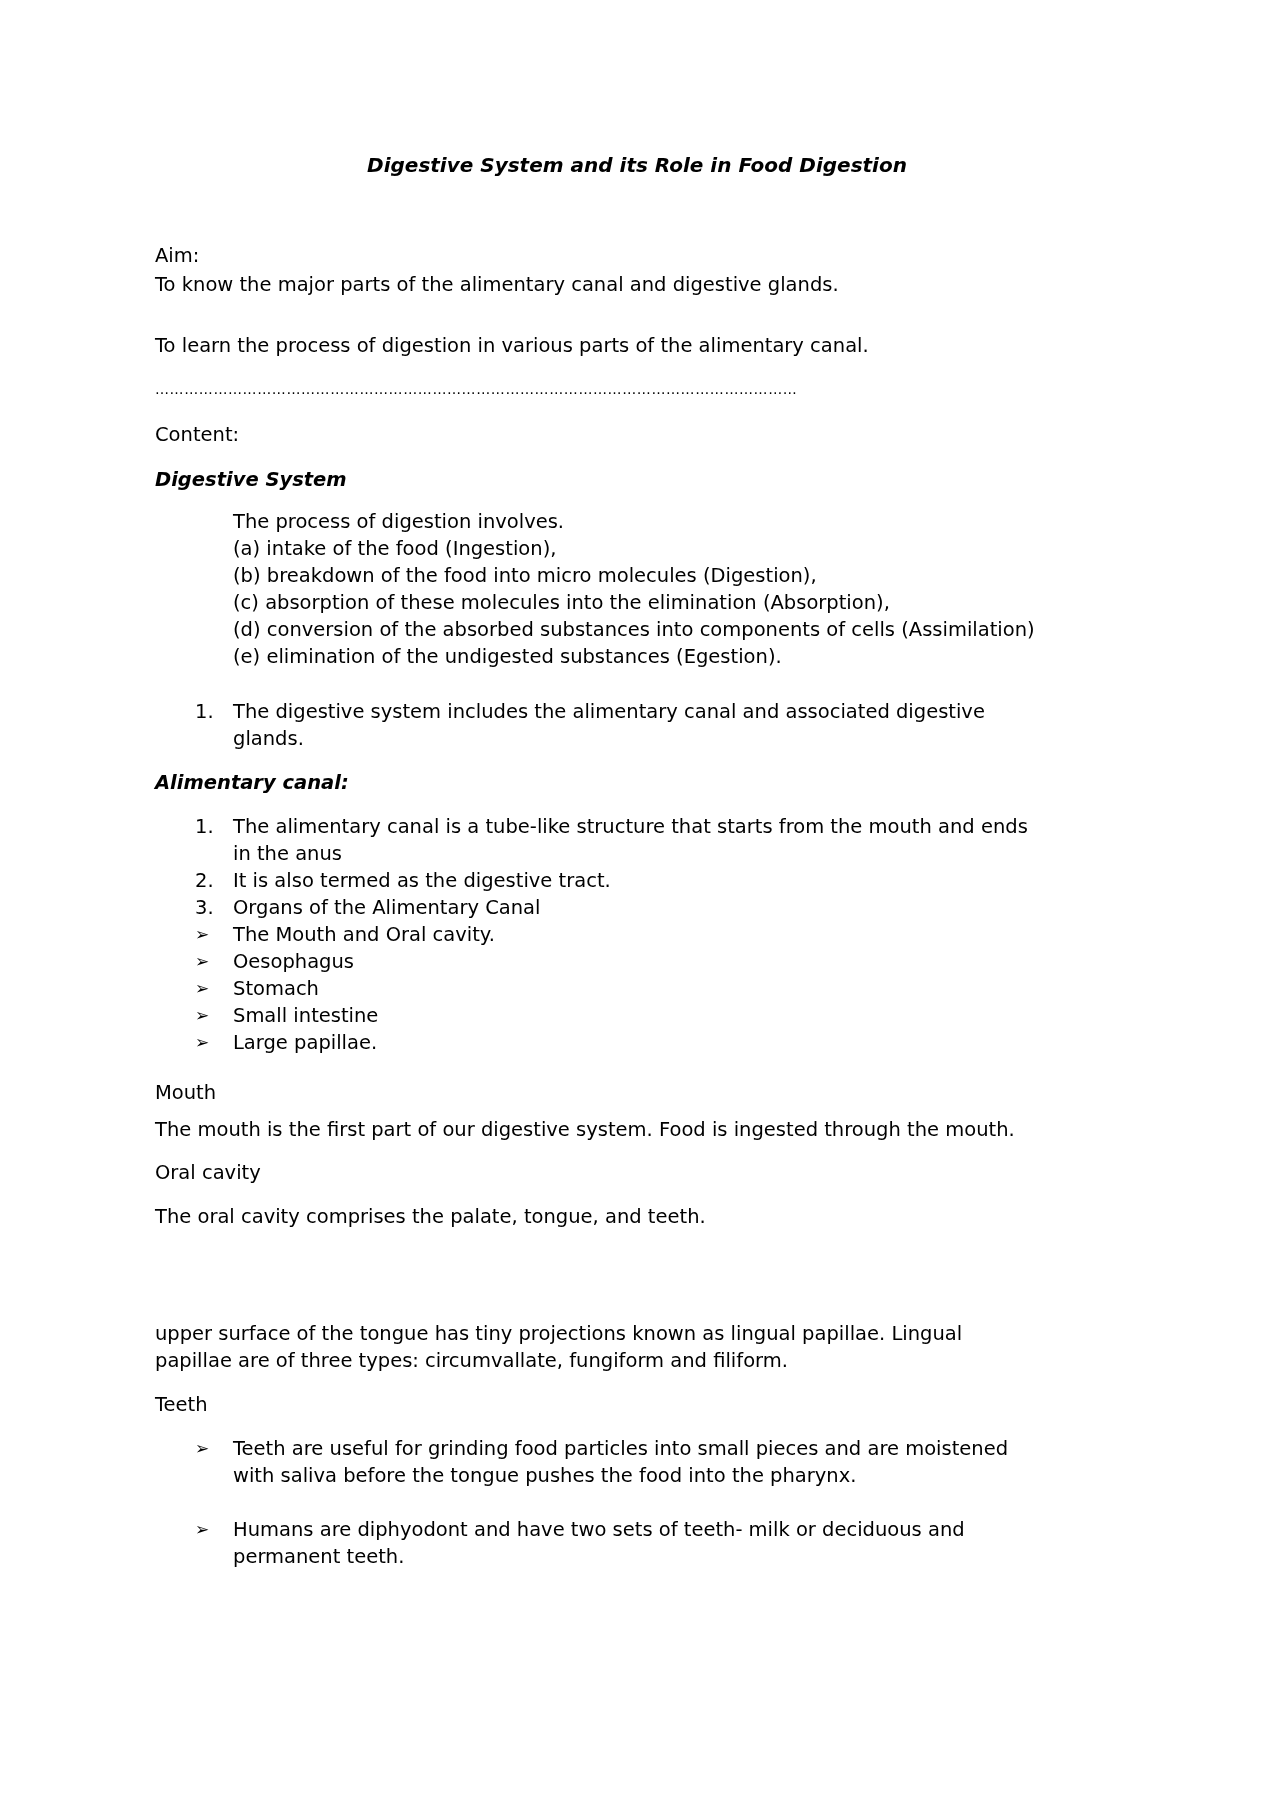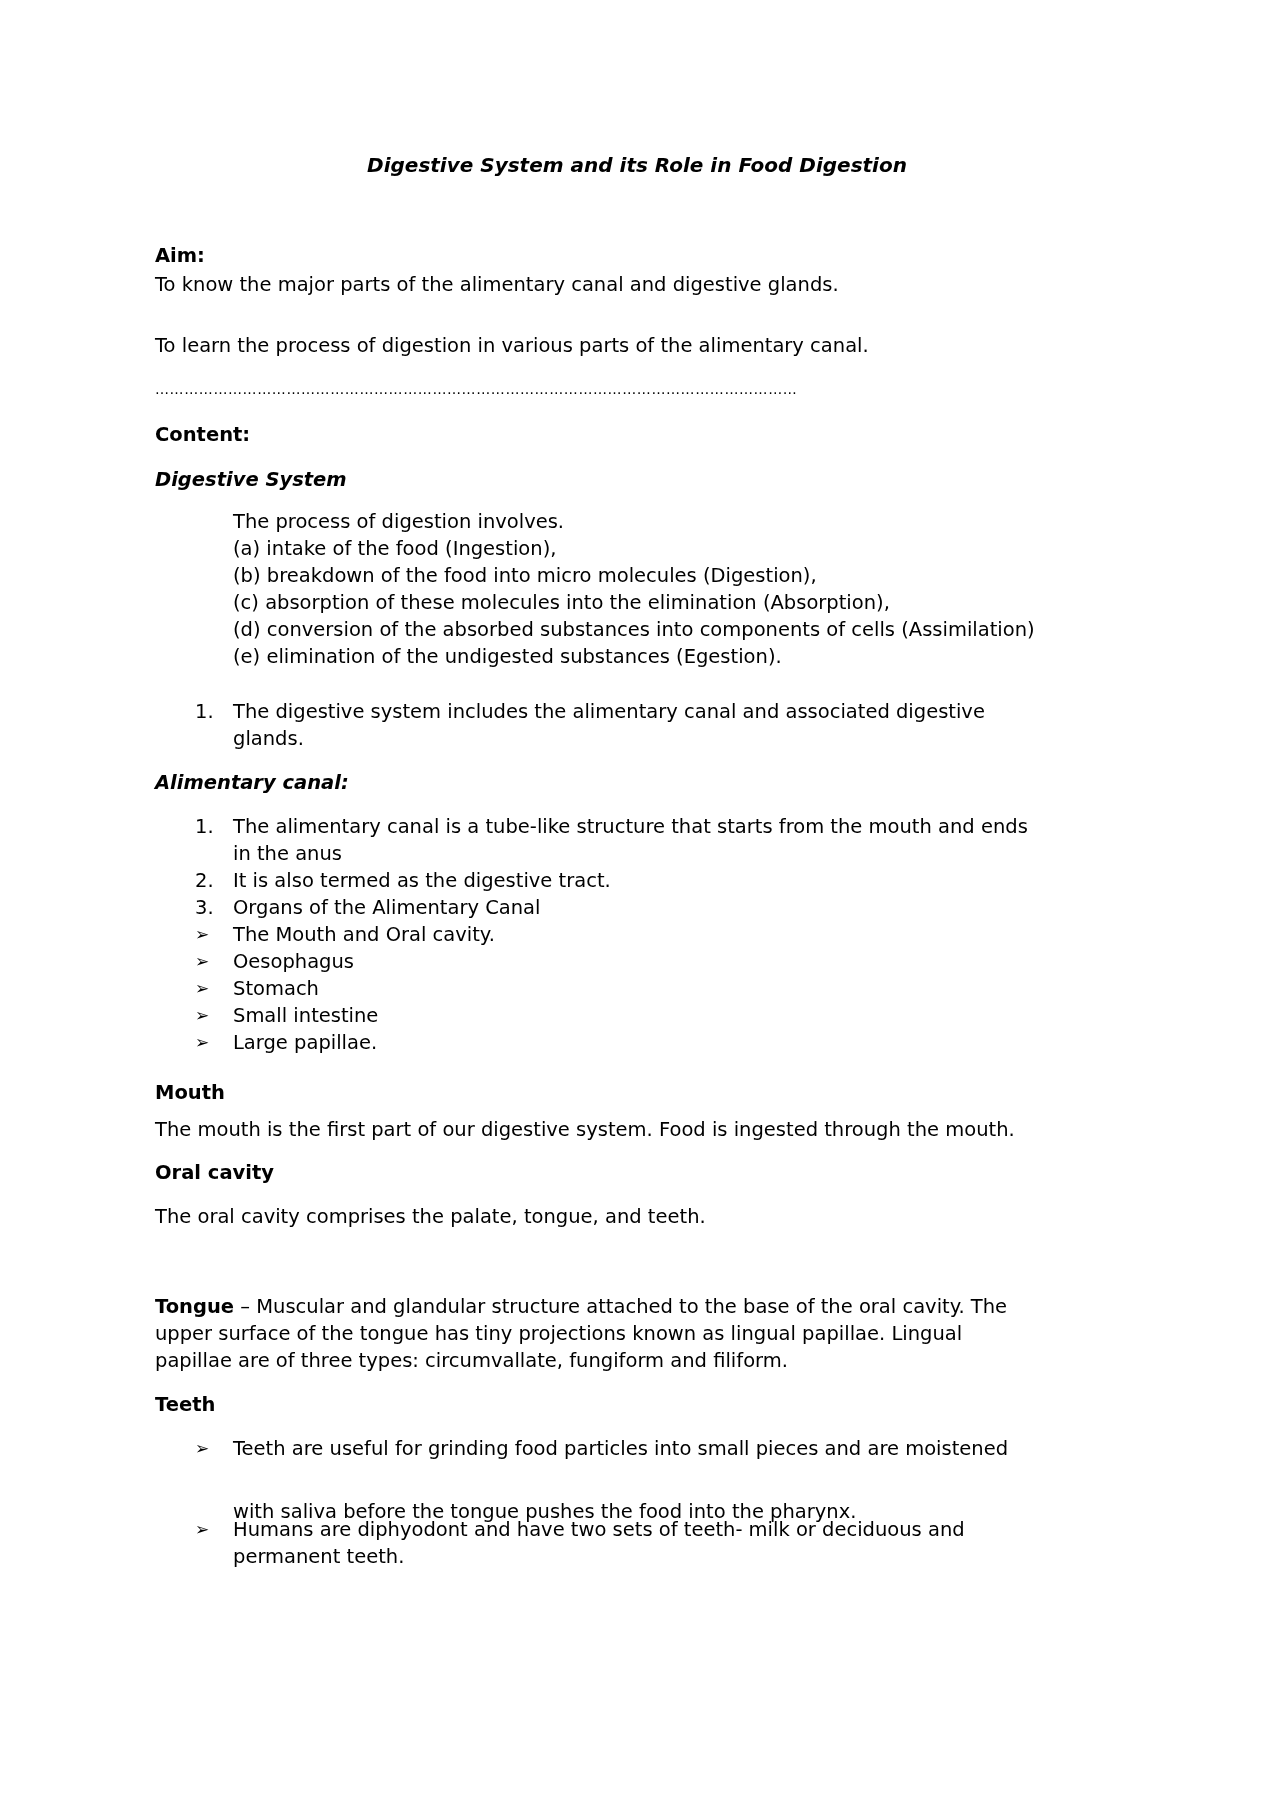--- a/index.html
+++ b/index.html
@@ -12,21 +12,21 @@
       color: #000000;
       font-size: 19.5px;
     }
     .page { position: absolute; left: 0; top: 0; width: 1280px; height: 1811px; background: #fff; }
     .line { position: absolute; white-space: nowrap; line-height: 27px; height: 27px; }
     .title {
       position: absolute; top: 152px; left: 0; width: 1274px;
       text-align: center; font-weight: bold; font-style: italic; font-size: 20px;
       line-height: 27px; white-space: nowrap;
     }
-    .h-bold { font-weight: bold; }
+    .h-bold { font-weight: normal; }
     .h-bi { font-weight: bold; font-style: italic; }
     .l0 { left: 155px; }
     .l1 { left: 233px; }
     .marker { position: absolute; left: 195px; white-space: nowrap; line-height: 27px; height: 27px; }
     .arrow { font-size: 17px; }
     .dots { letter-spacing: 0.6px; font-size: 14px; }
   </style>
 </head>
 <body>
 
@@ -77,27 +77,26 @@
   <div class="marker arrow" style="top:1029px">➢</div>
   <div class="line l1" style="top:1029px">Large papillae.</div>
 
   <div class="line l0 h-bold" style="top:1079px">Mouth</div>
   <div class="line l0" style="top:1116px">The mouth is the first part of our digestive system. Food is ingested through the mouth.</div>
 
   <div class="line l0 h-bold" style="top:1159px">Oral cavity</div>
   <div class="line l0" style="top:1203px">The oral cavity comprises the palate, tongue, and teeth.</div>
 
 
-  <div class="line l0" style="top:1293px"><span class="h-bold">Tongue</span><span> – Muscular and glandular structure attached to the base of the oral cavity. The</span></div>
   <div class="line l0" style="top:1320px">upper surface of the tongue has tiny projections known as lingual papillae. Lingual</div>
   <div class="line l0" style="top:1347px">papillae are of three types: circumvallate, fungiform and filiform.</div>
 
   <div class="line l0 h-bold" style="top:1391px">Teeth</div>
 
   <div class="marker arrow" style="top:1435px">➢</div>
   <div class="line l1" style="top:1435px">Teeth are useful for grinding food particles into small pieces and are moistened</div>
-  <div class="line l1" style="top:1498px">with saliva before the tongue pushes the food into the pharynx.</div>
+  <div class="line l1" style="top:1462px">with saliva before the tongue pushes the food into the pharynx.</div>
 
   <div class="marker arrow" style="top:1516px">➢</div>
   <div class="line l1" style="top:1516px">Humans are diphyodont and have two sets of teeth- milk or deciduous and</div>
   <div class="line l1" style="top:1543px">permanent teeth.</div>
 
 </div>
 
 </body></html>

